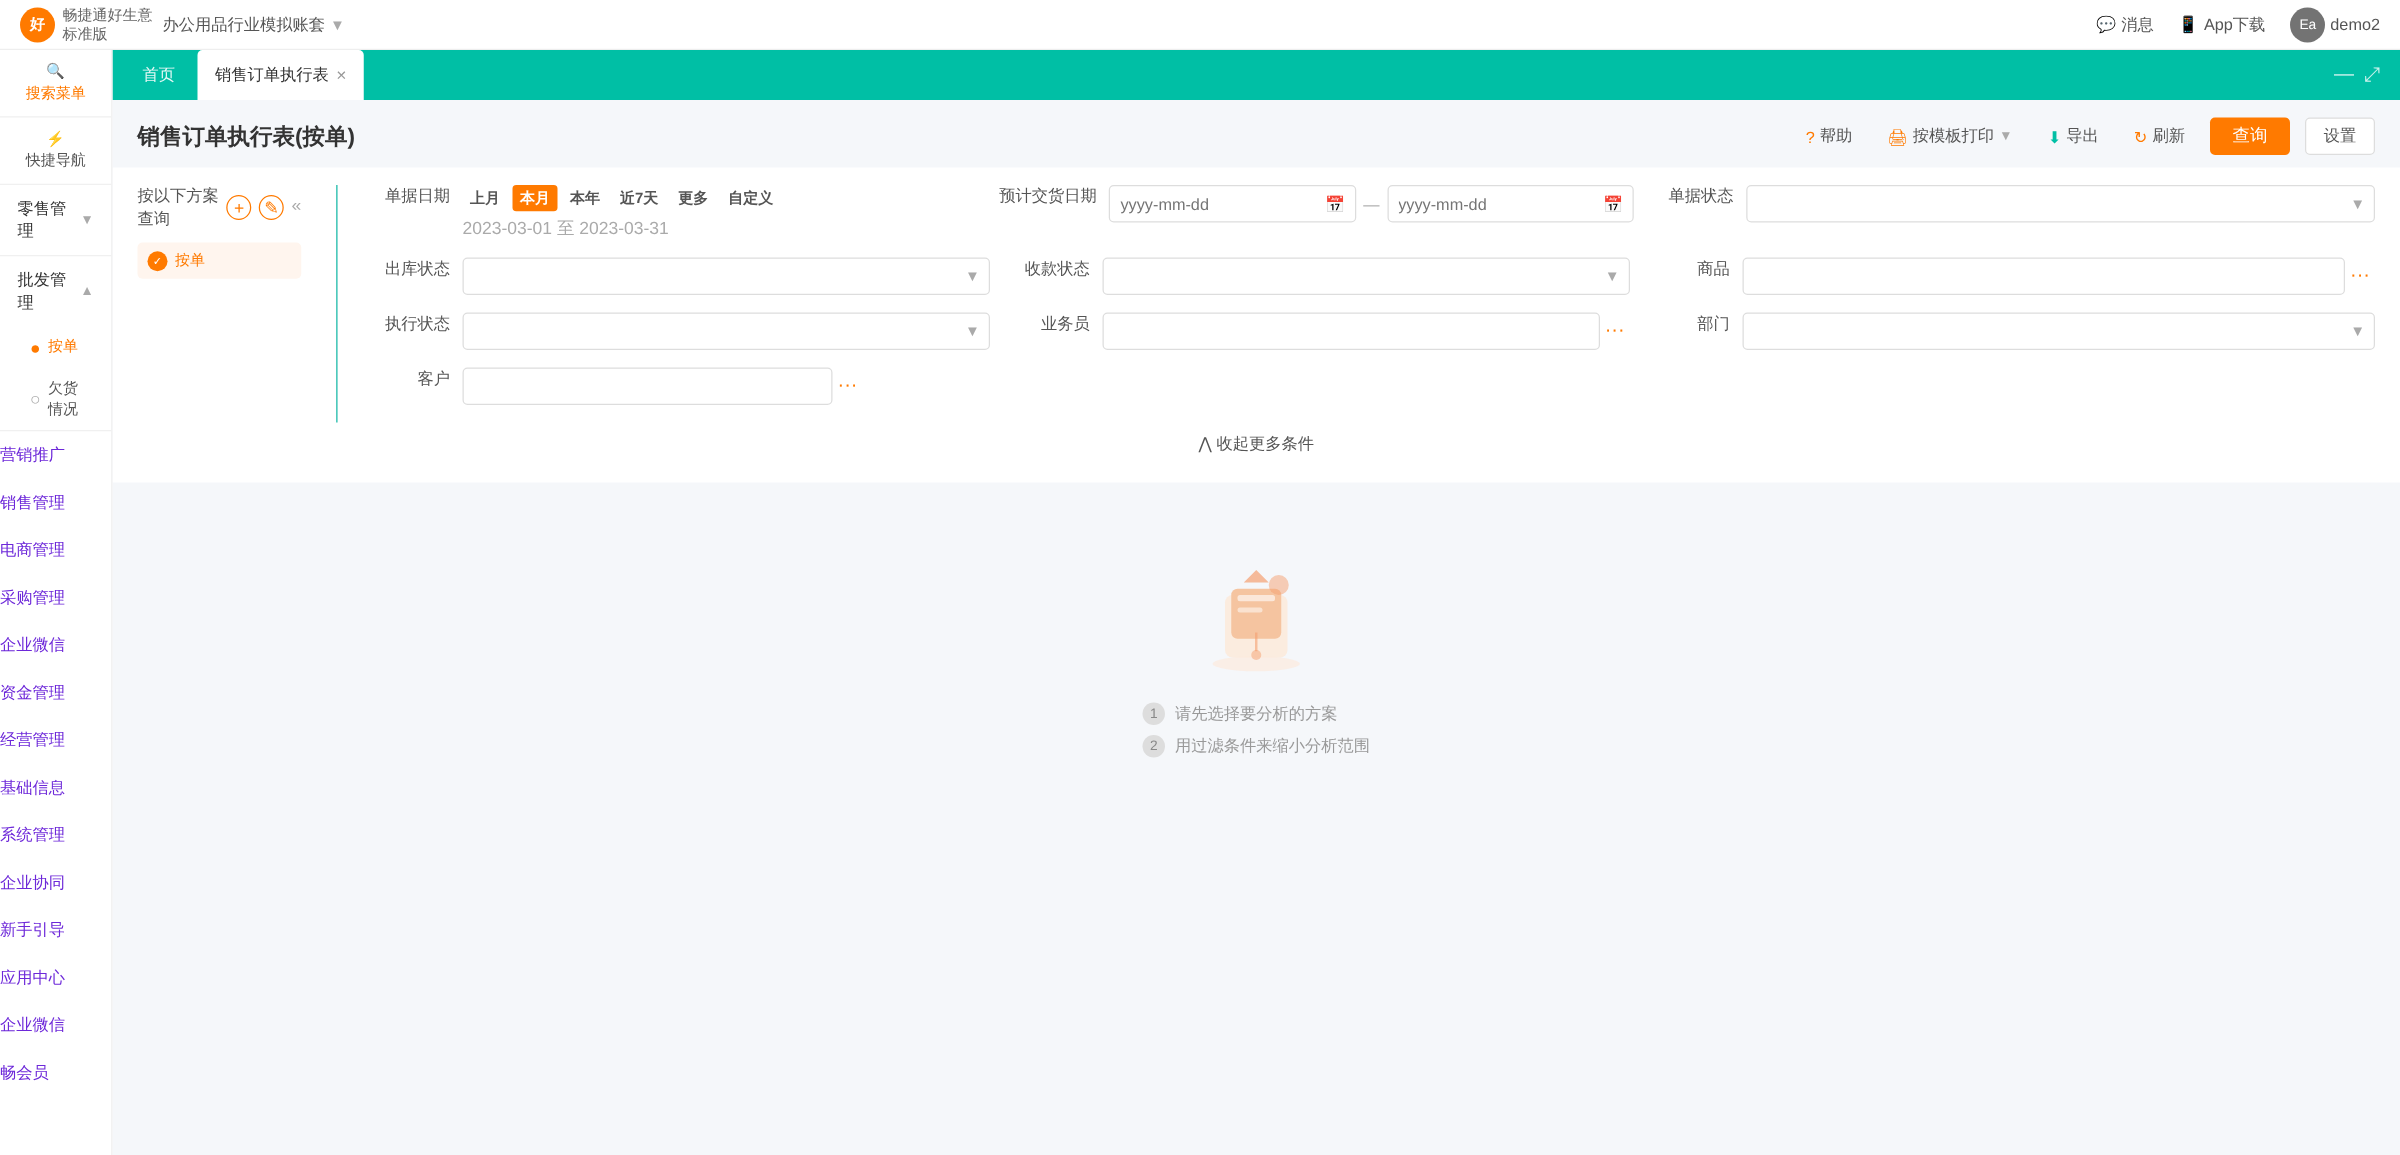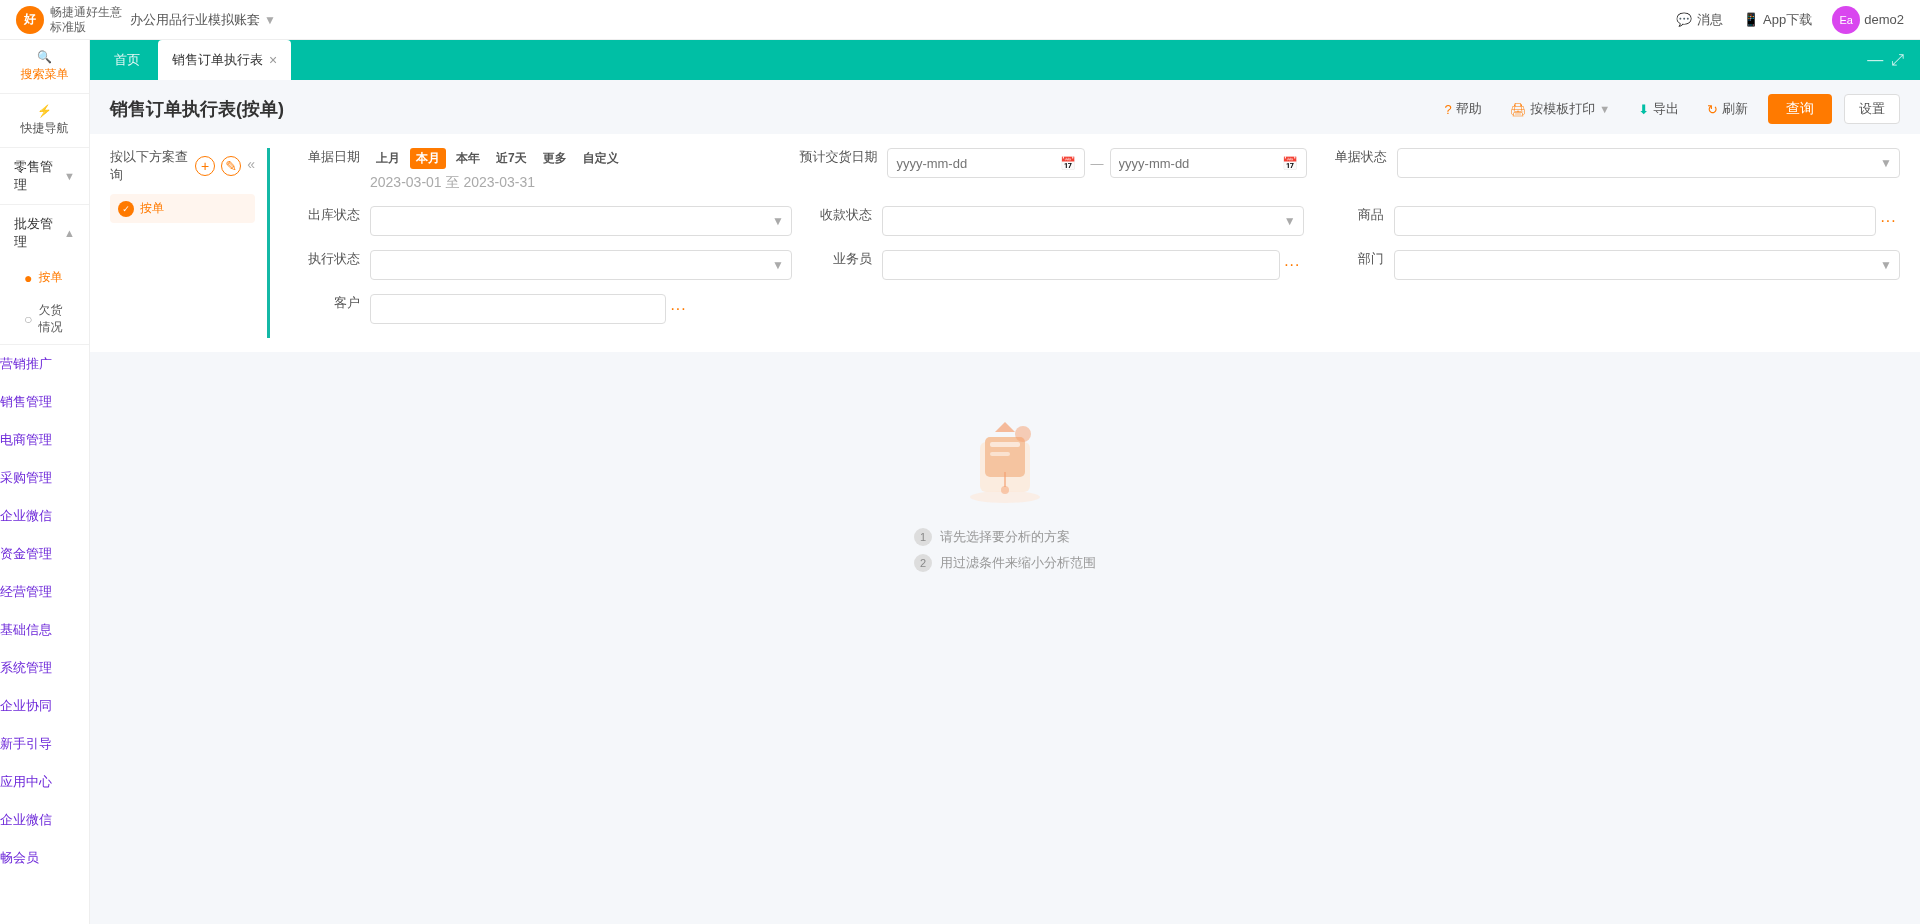--- a/index.html
+++ b/index.html
@@ -64,21 +64,21 @@
       align-items: center;
       gap: 4px;
       font-size: 13px;
       color: #555;
       cursor: pointer;
     }
     .user-avatar {
       width: 28px;
       height: 28px;
       border-radius: 50%;
-      background: #d946ef;
+      background: #737373;
       display: flex;
       align-items: center;
       justify-content: center;
       color: #fff;
       font-size: 11px;
     }
 
     
     .main-layout {
       display: flex;
@@ -237,22 +237,22 @@
       padding: 14px 20px;
     }
 
     
     .filter-layout {
       display: flex;
       gap: 0;
     }
     .scheme-panel {
       width: 160px;
-      border-right: 3px solid #14b8a6;
-      padding-right: 12px;
+      border-right: 1px solid #14b8a6;
+      padding-right: 28px;
       flex-shrink: 0;
     }
     .scheme-panel-header {
       display: flex;
       align-items: center;
       justify-content: space-between;
       font-size: 13px;
       color: #555;
       margin-bottom: 10px;
     }
@@ -761,20 +761,24 @@
               <div class="filter-label">客户</div>
               <div style="flex:1;position:relative;display:flex;align-items:center;max-width:320px;">
                 <input type="text" class="filter-input" style="flex: 1 1 0%;" placeholder="">
                 <span class="filter-ellipsis">···</span>
               </div>
             </div>
 
           </div>
         </div>
 
+        <div class="collapse-bar">
+          <span>⋀ </span>
+          <span>收起更多条件</span>
+        </div>
       </div>
 
       <div class="empty-state">
         <div class="empty-icon">
           <svg width="100" height="100" viewBox="0 0 100 100" xmlns="http://www.w3.org/2000/svg">
             <ellipse cx="50" cy="85" rx="35" ry="6" fill="#fde8d8" opacity="0.6"></ellipse>
             <rect x="25" y="30" width="50" height="50" rx="6" fill="#fde8d8" opacity="0.8"></rect>
             <rect x="30" y="25" width="40" height="40" rx="5" fill="#f5c4a0"></rect>
             <rect x="35" y="30" width="30" height="5" rx="2" fill="#fff" opacity="0.6"></rect>
             <rect x="35" y="40" width="20" height="4" rx="2" fill="#fff" opacity="0.5"></rect>

